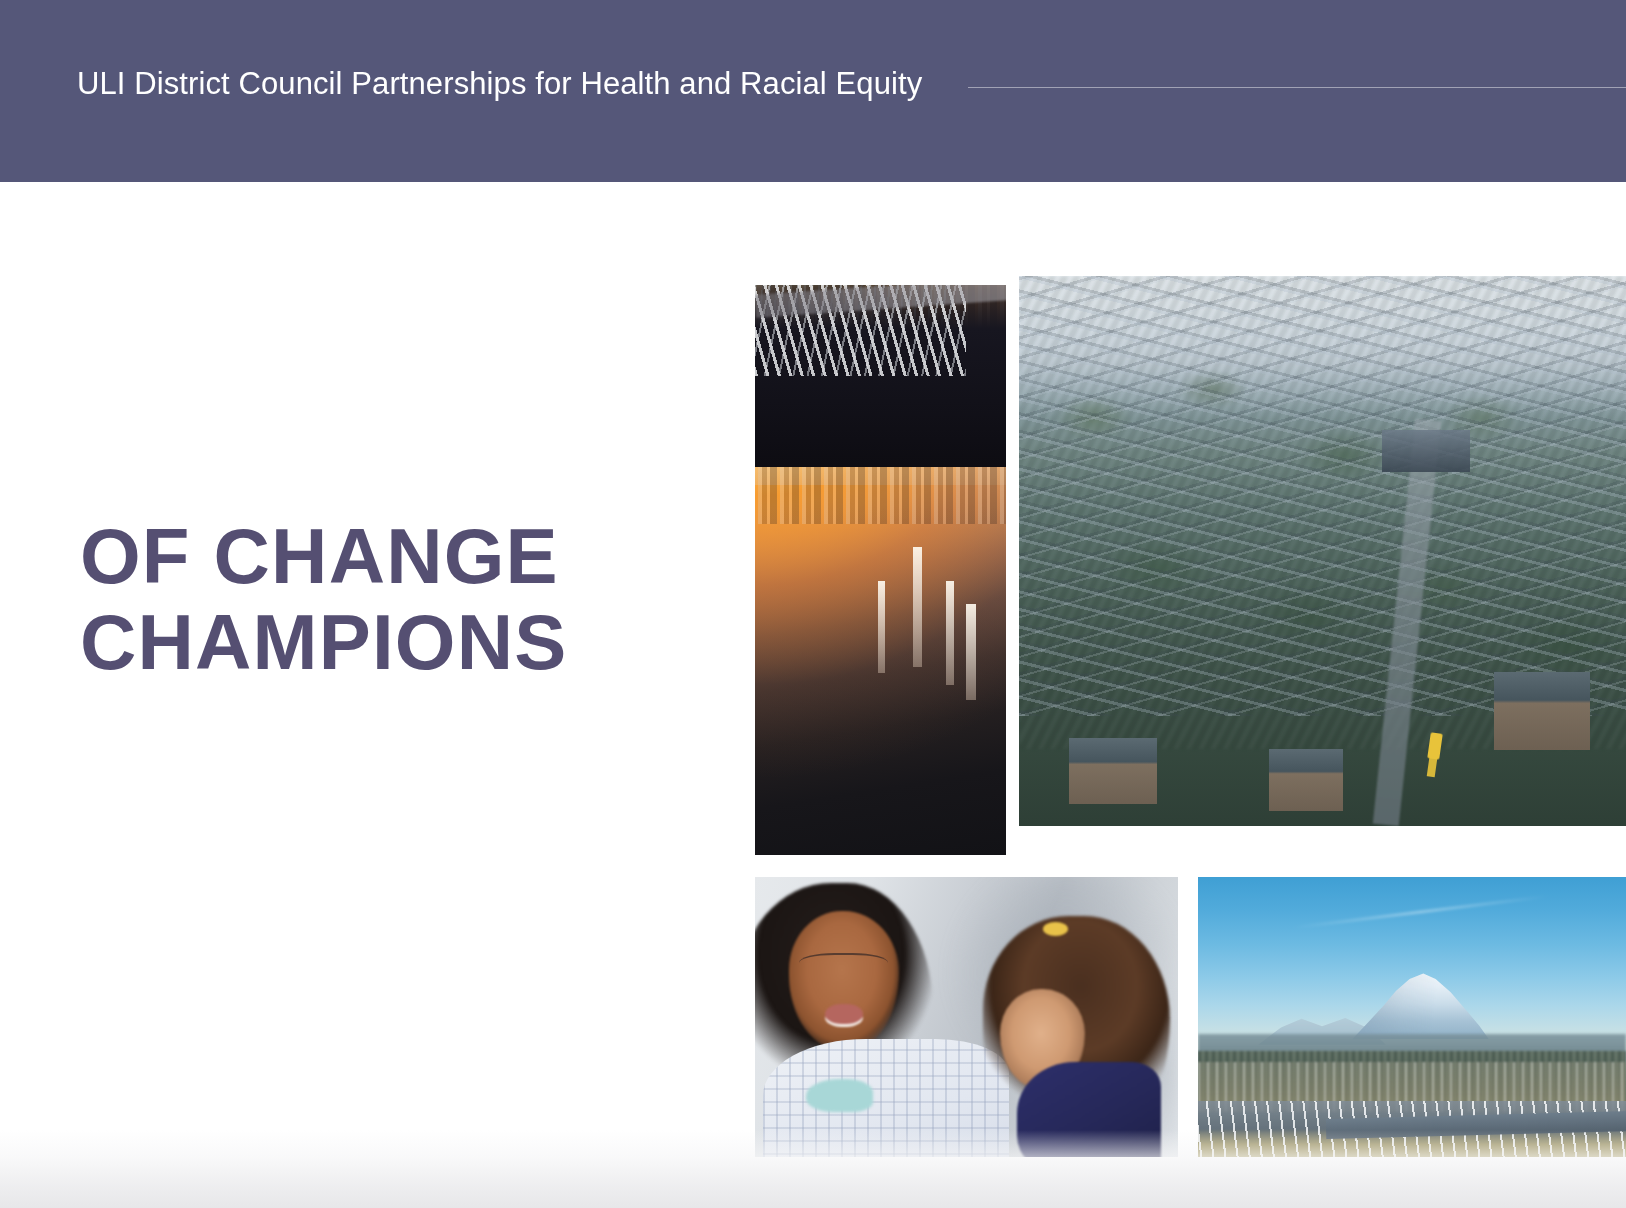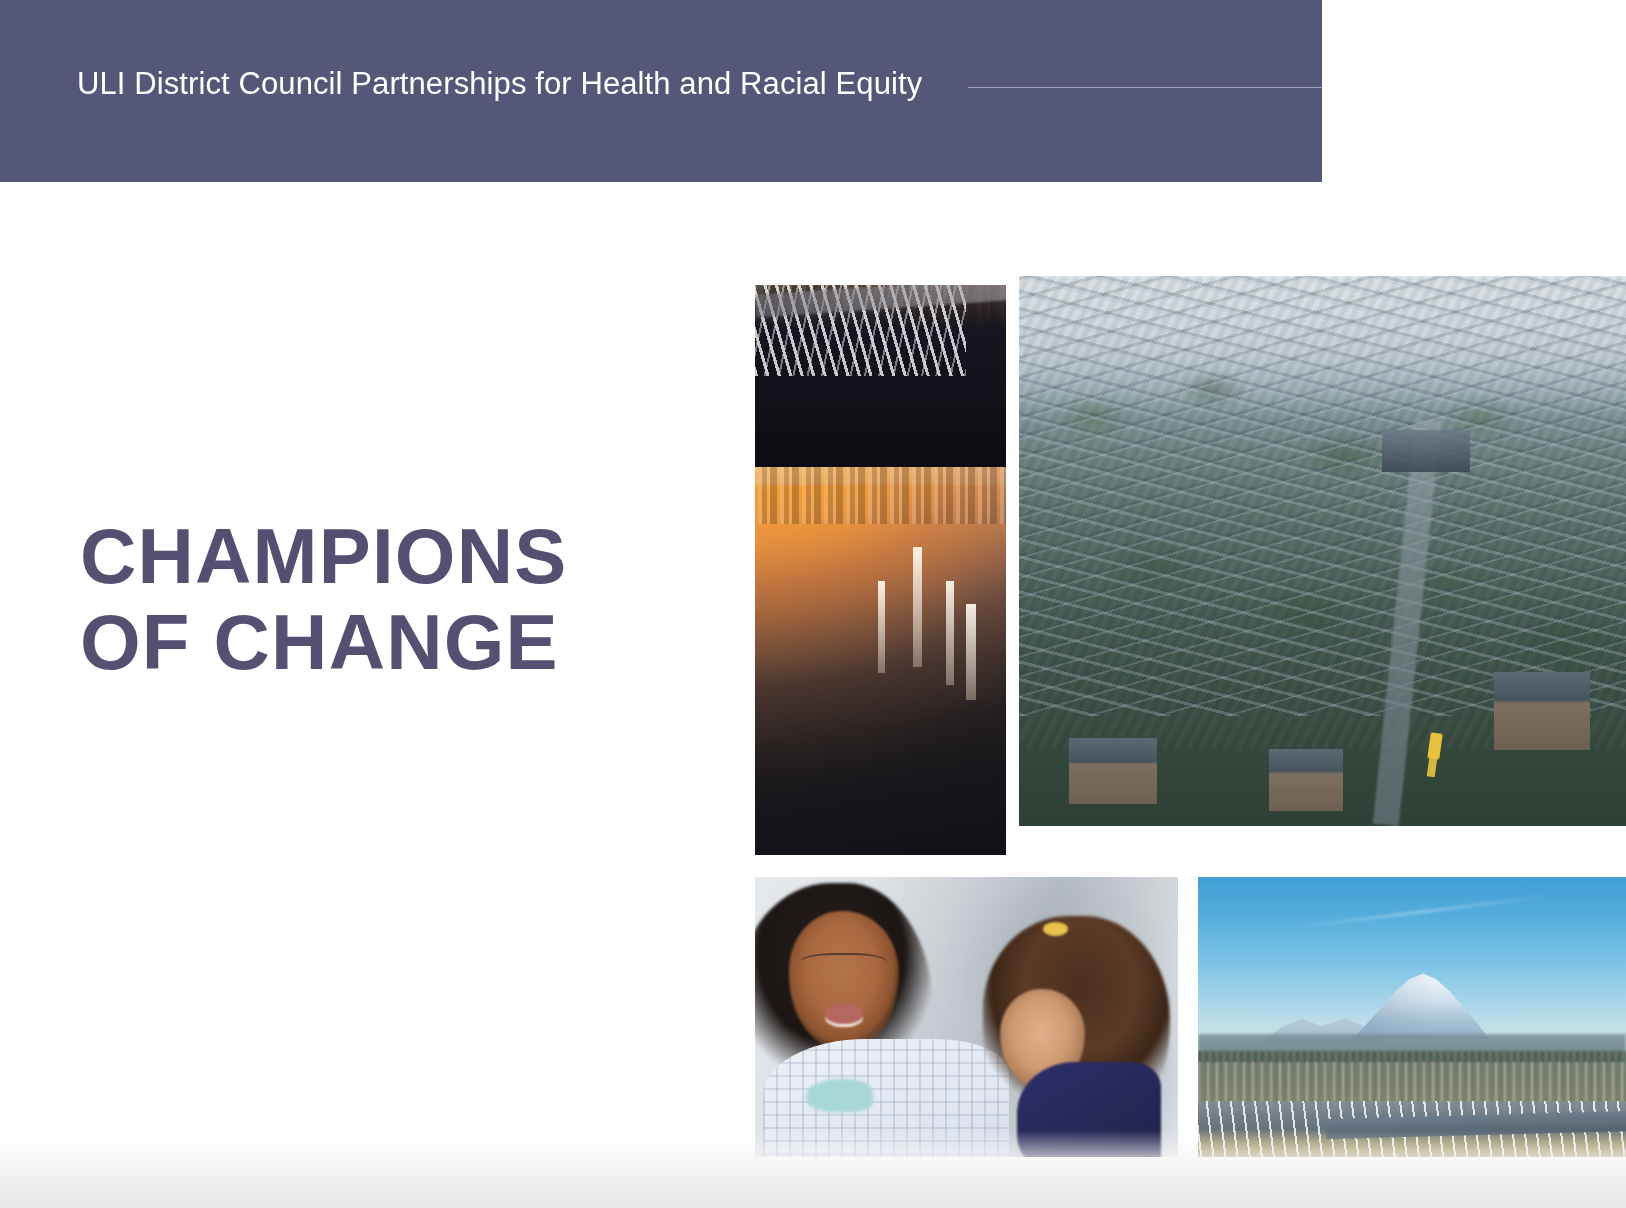--- a/index.html
+++ b/index.html
@@ -21,21 +21,21 @@
     position: absolute;
     inset: 0;
     background: #ffffff;
     overflow: hidden;
   }
 
   
   .header-bar {
     position: absolute;
     left: 0; top: 0;
-    width: 1322px;
+    width: 1626px;
     height: 182px;
     background: #555779;
   }
   .header-title {
     position: absolute;
     left: 77px;
     top: 64px;
     font-size: 31px;
     font-weight: 400;
     letter-spacing: 0.1px;
@@ -481,22 +481,22 @@
 <body>
 
 <div class="page">
 
   <div class="header-bar">
     <div class="header-title">ULI District Council Partnerships for Health and Racial Equity</div>
     <div class="header-rule"></div>
   </div>
 
   <div class="cover-title">
+    <span class="line">OF CHANGE</span>
     <span class="line">CHAMPIONS</span>
-    <span class="line">OF CHANGE</span>
   </div>
 
 
   <div class="photo" id="photo-sunset-city">
     <div class="layer sunset-sky"></div>
     <div class="layer sunset-water-top"></div>
     <div class="sunray"></div>
     <div class="layer sunset-inlet"></div>
     <div class="layer sunset-landmass"></div>
     <div class="layer sunset-marina"></div>

